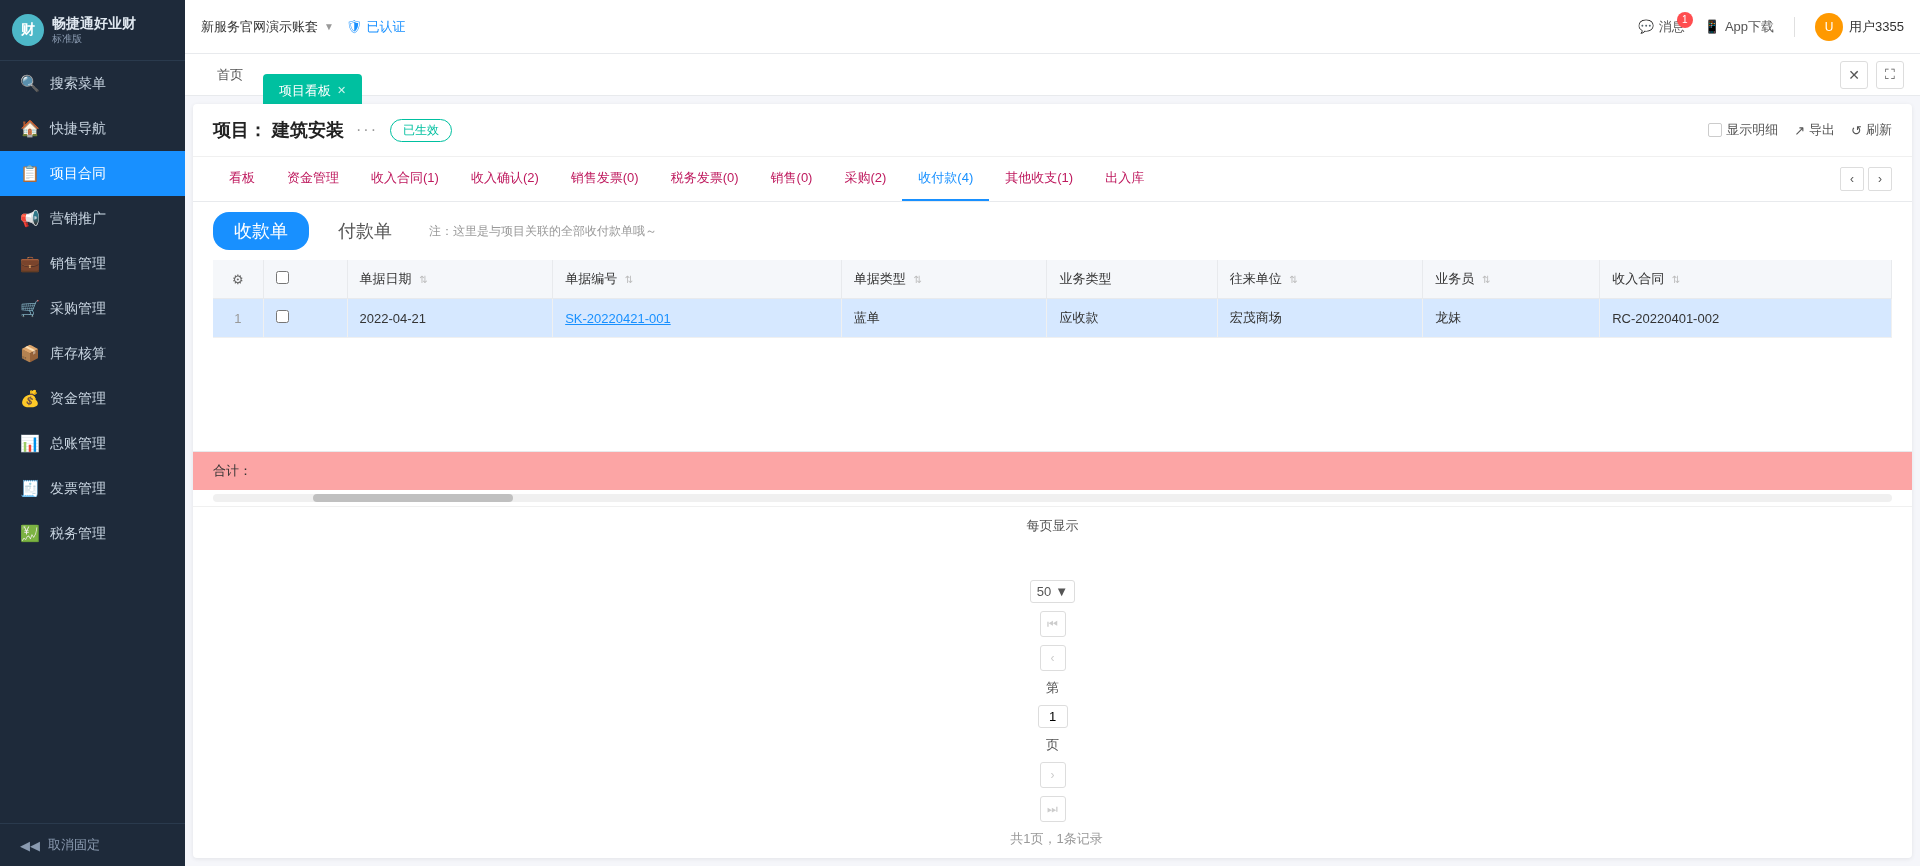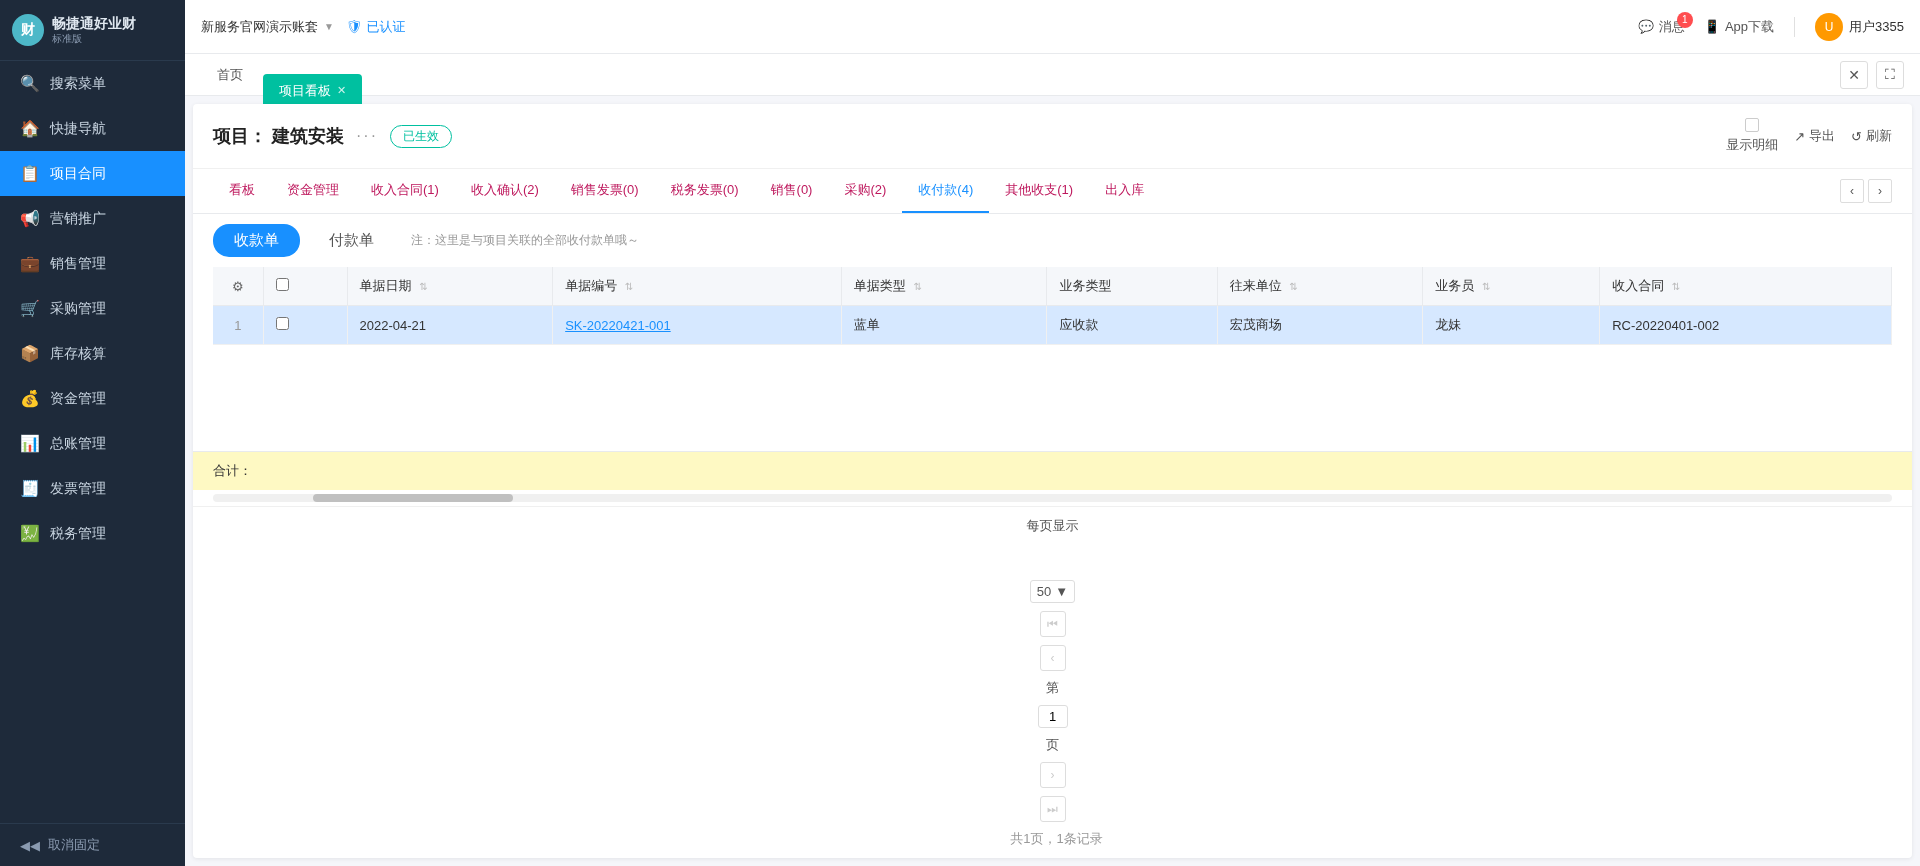--- a/index.html
+++ b/index.html
@@ -240,21 +240,21 @@
       gap: 16px;
     }
     .header-action {
       display: flex;
       align-items: center;
       gap: 4px;
       color: #555;
       cursor: pointer;
       font-size: 13px;
     }
-    .checkbox-label { display: flex; align-items: center; gap: 4px; cursor: pointer; font-size: 13px; color: #555; flex-direction: column; }
+    .checkbox-label { display: flex; align-items: center; gap: 4px; cursor: pointer; font-size: 13px; color: #555; }
     .checkbox-box {
       width: 14px; height: 14px;
       border: 1px solid #ccc;
       background: white;
       border-radius: 2px;
     }
 
     
     .subtabs {
       display: flex;
@@ -298,21 +298,21 @@
     .inner-tabs {
       display: flex;
       align-items: center;
       padding: 10px 20px;
       gap: 8px;
     }
     .inner-tab {
       padding: 6px 20px;
       border-radius: 16px;
       cursor: pointer;
-      font-size: 15px;
+      font-size: 18px;
       border: 1px solid transparent;
     }
     .inner-tab.active {
       background: #1890ff;
       color: white;
     }
     .inner-tab.inactive {
       color: #555;
       background: transparent;
     }
@@ -359,21 +359,21 @@
       border-right: 1px solid #f0f0f0;
     }
     tbody td:first-child { text-align: center; color: #999; }
     .table-settings-icon { cursor: pointer; color: #666; }
     .link-text { color: #1890ff; cursor: pointer; text-decoration: underline; }
     .sort-icon { color: #bbb; margin-left: 4px; font-size: 10px; }
 
     
     .table-footer-sum {
       padding: 10px 20px;
-      background: #fef9c3;
+      background: #fca5a5;
       border-top: 1px solid #e8eaed;
       font-size: 13px;
       color: #333;
     }
 
     
     .table-scrollbar-area {
       padding: 4px 20px;
       background: white;
     }

